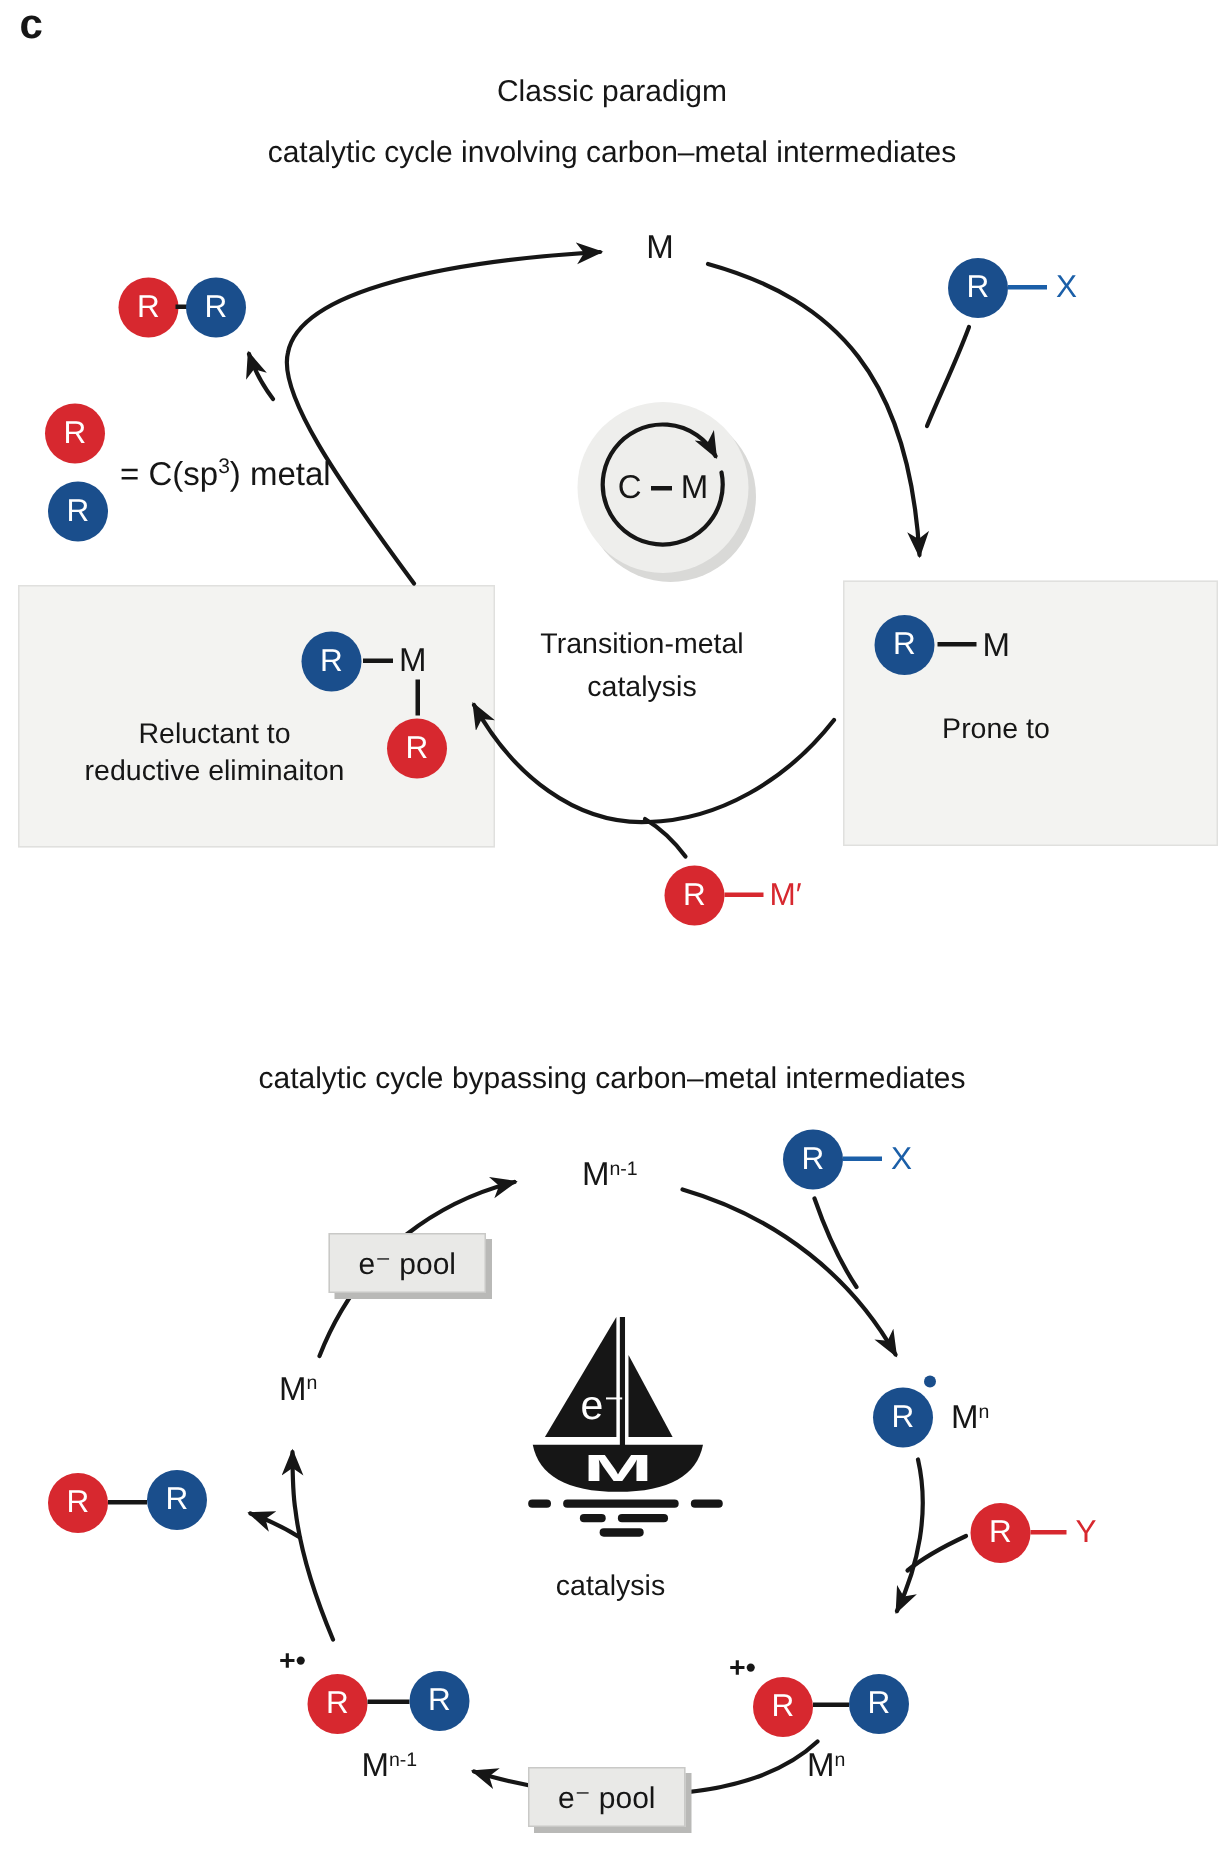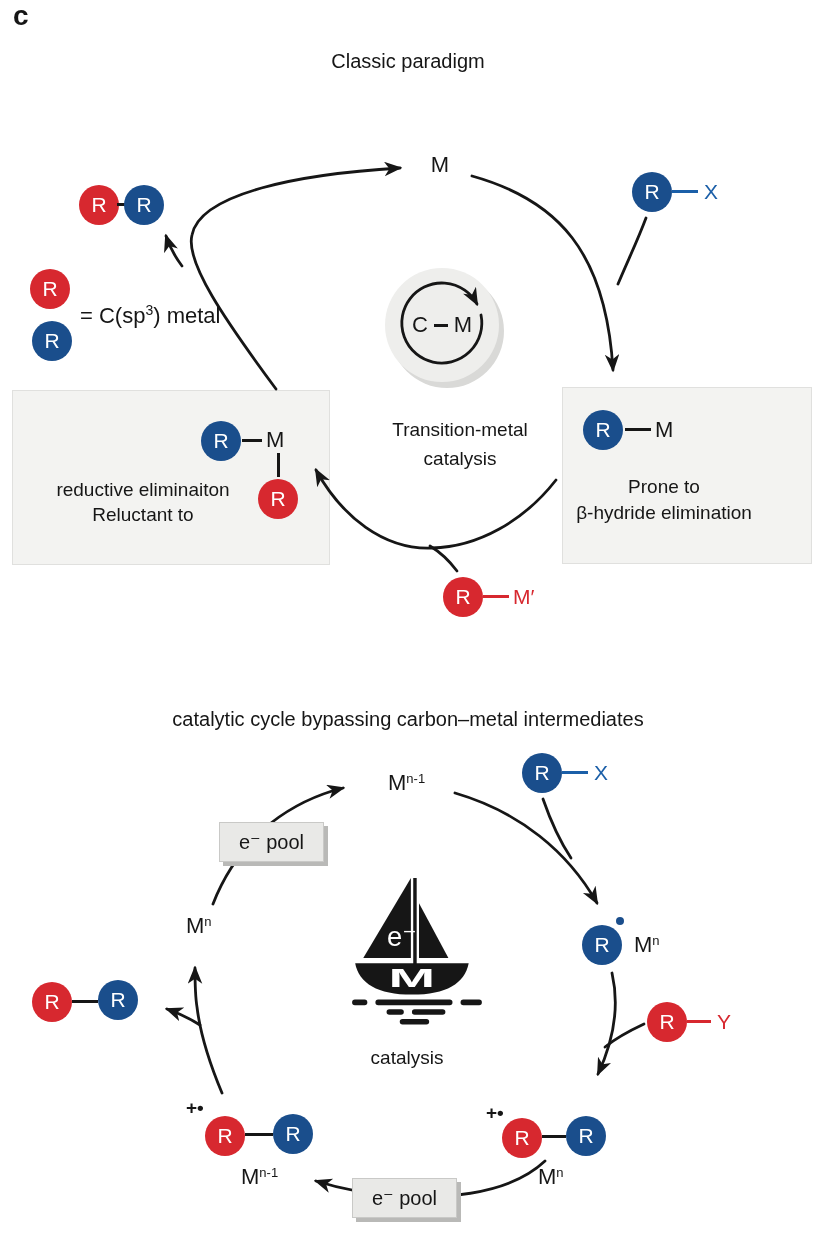--- a/index.html
+++ b/index.html
@@ -38,20 +38,21 @@
   .cap19{font-size:19px;line-height:25px;}
 </style>
 </head>
 <body>
 
 <div class="canvas">
 
   <div class="lbl" style="left:13px;top:0px;font-size:28px;font-weight:bold;">c</div>
 
   <div class="lbl title" style="top:50px;">Classic paradigm</div>
+  <div class="lbl title" style="top:91px;">catalytic cycle involving carbon–metal intermediates</div>
 
   <div class="gbox" style="left:12px;top:390px;width:316px;height:173px;"></div>
   <div class="gbox" style="left:562px;top:387px;width:248px;height:175px;"></div>
 
   <div class="badge"></div>
 
   <svg id="arrows" width="816" height="1236" viewBox="0 0 816 1236">
     <defs>
       <marker id="ah" markerWidth="7" markerHeight="6" refX="5.6" refY="2.6" orient="auto" markerUnits="strokeWidth">
         <path d="M0,0 L6.4,2.6 L0,5.2 L1.8,2.6 Z" fill="#161616"></path>
@@ -91,38 +92,37 @@
   <div class="atom red-bg" style="left:30px;top:269px;">R</div>
   <div class="atom blue-bg" style="left:32px;top:321px;">R</div>
   <div class="lbl" style="left:80px;top:302px;font-size:22px;"><span>= C(sp</span><sup style="font-size:14px;">3</sup><span>) metal</span></div>
 
   <div class="atom blue-bg" style="left:201px;top:421px;">R</div>
   <div class="hbond" style="left:242px;top:439px;width:20px;"></div>
   <div class="lbl" style="left:266px;top:427px;font-size:22px;">M</div>
   <div class="vbond" style="left:277px;top:453px;height:24px;"></div>
   <div class="atom red-bg" style="left:258px;top:479px;">R</div>
   <div class="lbl ctr cap19" style="left:23px;top:477px;width:240px;">
+    <div>Reluctant to</div>
     <div>reductive eliminaiton</div>
-    <div>Reluctant to</div>
   </div>
 
   <div class="atom blue-bg" style="left:583px;top:410px;">R</div>
   <div class="hbond" style="left:625px;top:428px;width:26px;"></div>
   <div class="lbl" style="left:655px;top:417px;font-size:22px;">M</div>
   <div class="lbl ctr cap19" style="left:562px;top:474px;width:204px;line-height:26px;">
     <div>Prone to</div>
-    <div>β-hydride elimination</div>
   </div>
 
   <div class="badge-text">
     <span>C</span>
     <span class="cm-dash"></span>
     <span>M</span>
   </div>
-  <div class="lbl ctr cap19" style="left:360px;top:415px;width:200px;line-height:29px;">
+  <div class="lbl ctr cap19" style="left:328px;top:415px;width:200px;line-height:29px;">
     <div>Transition-metal</div>
     <div>catalysis</div>
   </div>
 
   <div class="atom red-bg" style="left:443px;top:577px;">R</div>
   <div class="hbond redbond" style="left:483px;top:595px;width:26px;"></div>
   <div class="lbl redtxt" style="left:513px;top:585px;font-size:21px;">M′</div>
 
   <div class="lbl title" style="top:708px;">catalytic cycle bypassing carbon–metal intermediates</div>
 

